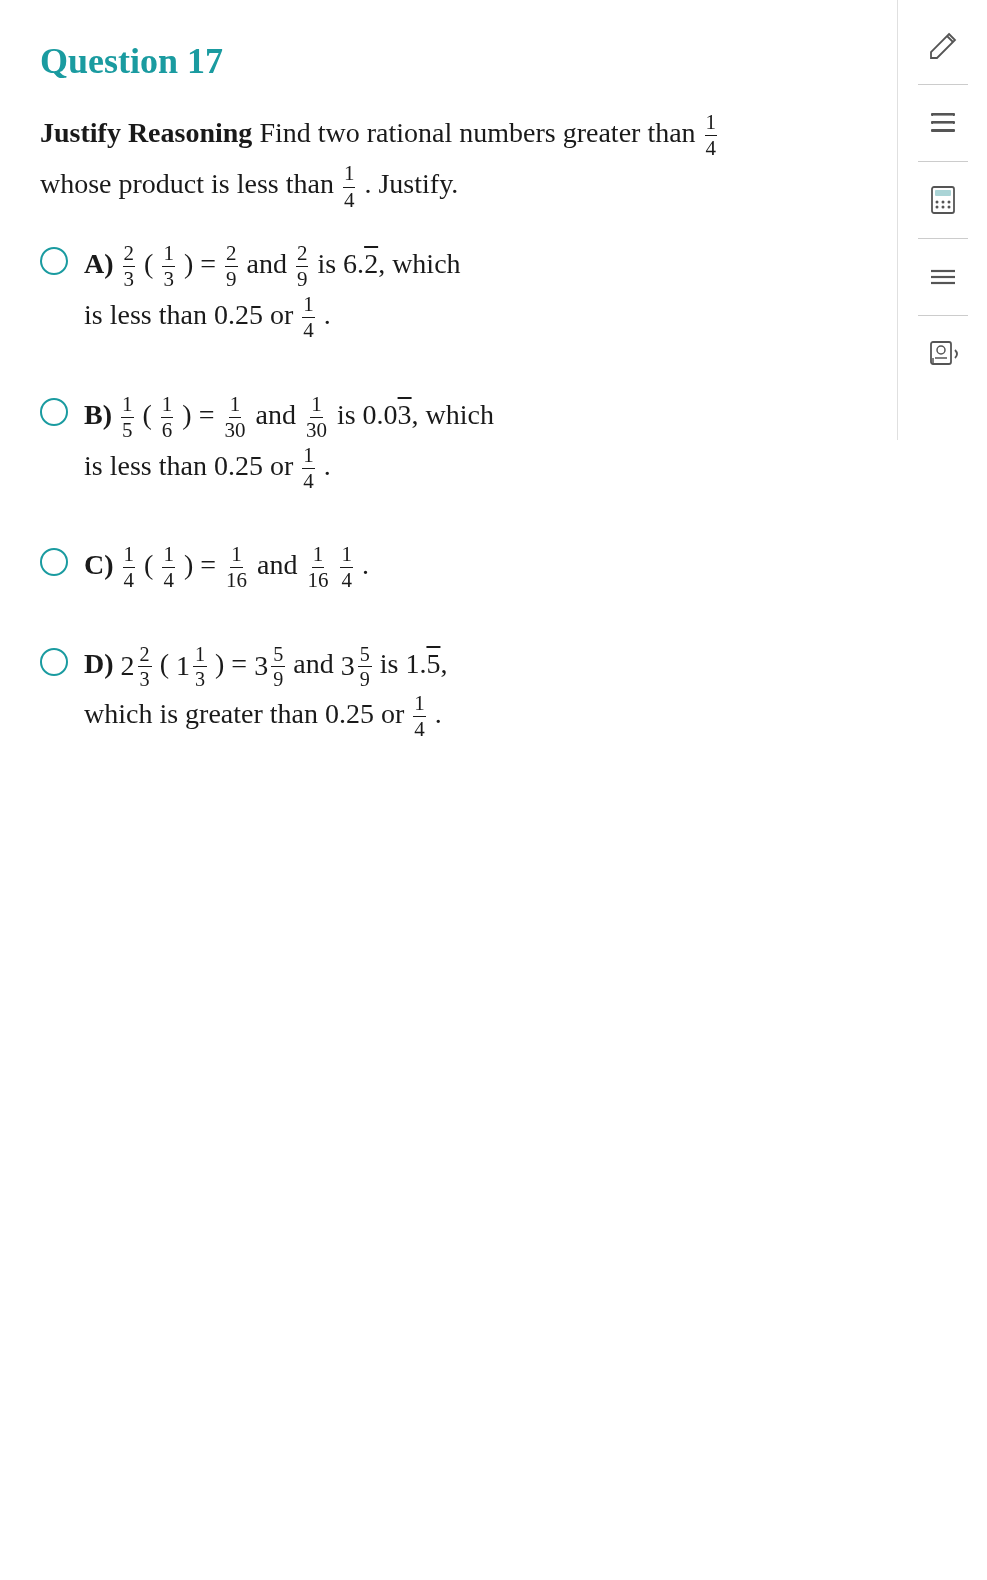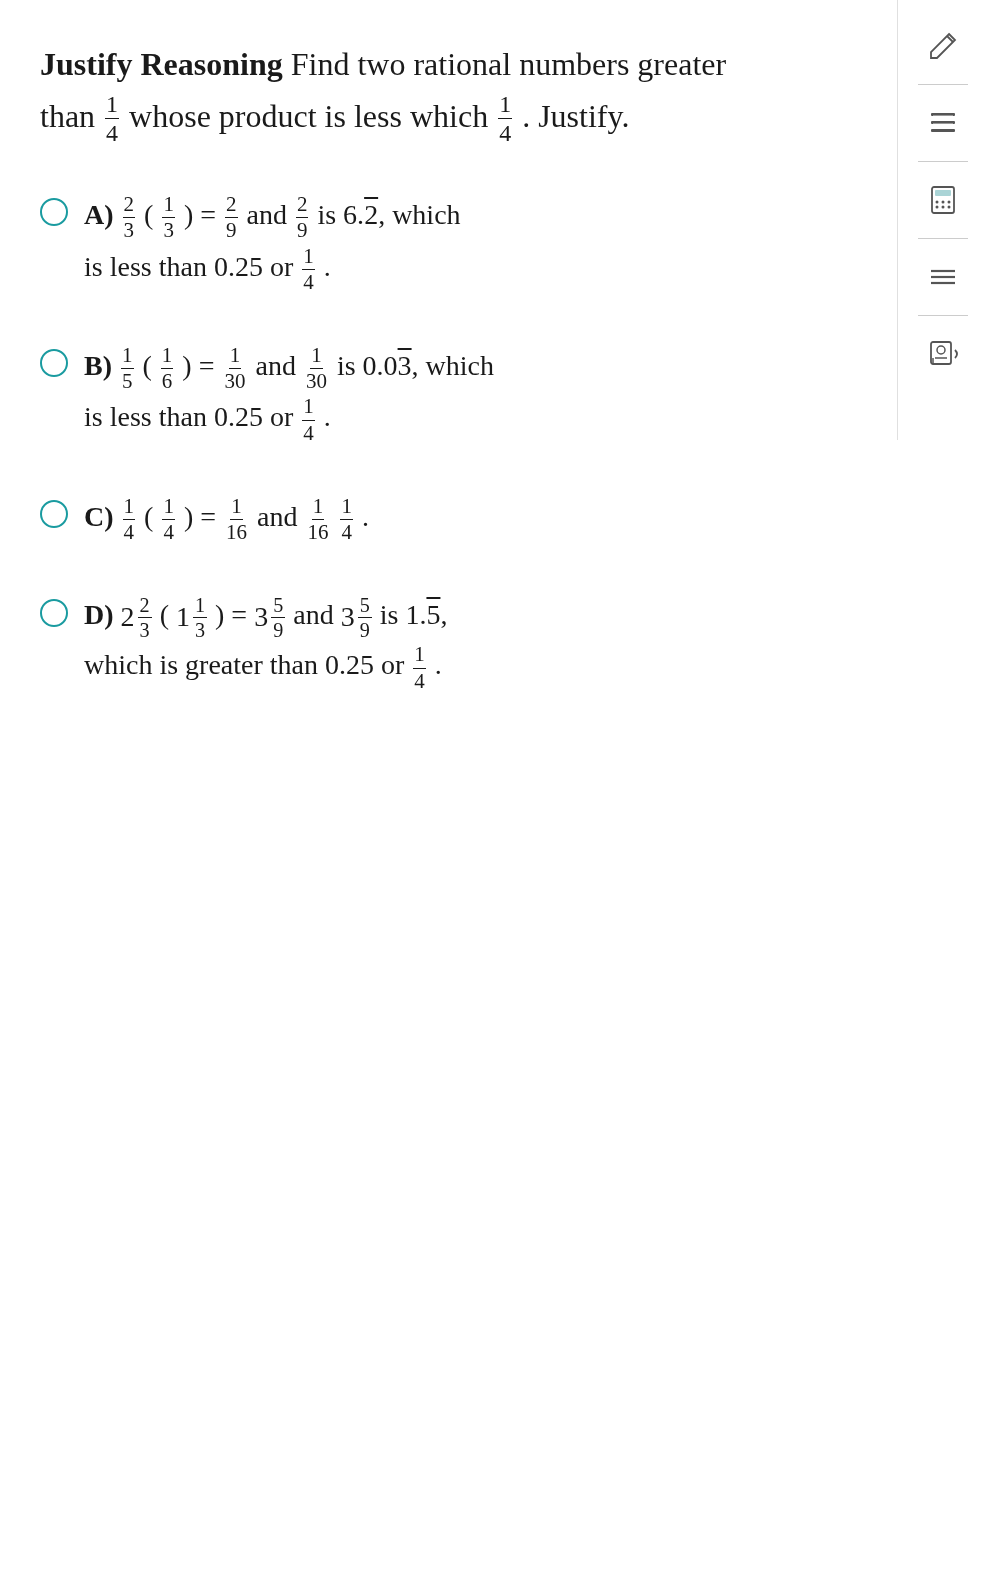--- a/index.html
+++ b/index.html
@@ -17,24 +17,24 @@
     }
 
     .question-title {
       font-size: 36px;
       font-weight: bold;
       color: #1a9ba0;
       margin-bottom: 28px;
     }
 
     .question-body {
-      font-size: 32px;
+      font-size: 28px;
       color: #1a1a1a;
       line-height: 1.55;
-      margin-bottom: 44px;
+      margin-bottom: 28px;
     }
 
     .question-body .bold {
       font-weight: bold;
     }
 
     .fraction-inline {
       display: inline-flex;
       flex-direction: column;
       align-items: center;
@@ -212,29 +212,30 @@
       <path d="M6 20 L6 26" stroke="#555" stroke-width="1.5"></path>
       <path d="M28 12 Q32 16 28 20" stroke="#555" stroke-width="1.8" fill="none"></path>
       <circle cx="14" cy="12" r="4" stroke="#555" stroke-width="1.5" fill="none"></circle>
       <path d="M8 20 L20 20" stroke="#555" stroke-width="1.5"></path>
     </svg>
   </div>
 </div>
 
 <div class="main-content">
 
+  <div class="question-title">Question 17</div>
 
   <div class="question-body">
     <span class="bold">Justify Reasoning</span>
     <span> Find two rational numbers greater than </span>
     <span class="fraction-inline">
       <span class="num">1</span>
       <span class="den">4</span>
     </span>
-    <span> whose product is less which </span>
+    <span> whose product is less than </span>
     <span class="fraction-inline">
       <span class="num">1</span>
       <span class="den">4</span>
     </span>
     <span>. Justify.</span>
   </div>
 
   <div class="options-list">
 
     <div class="option-item">

